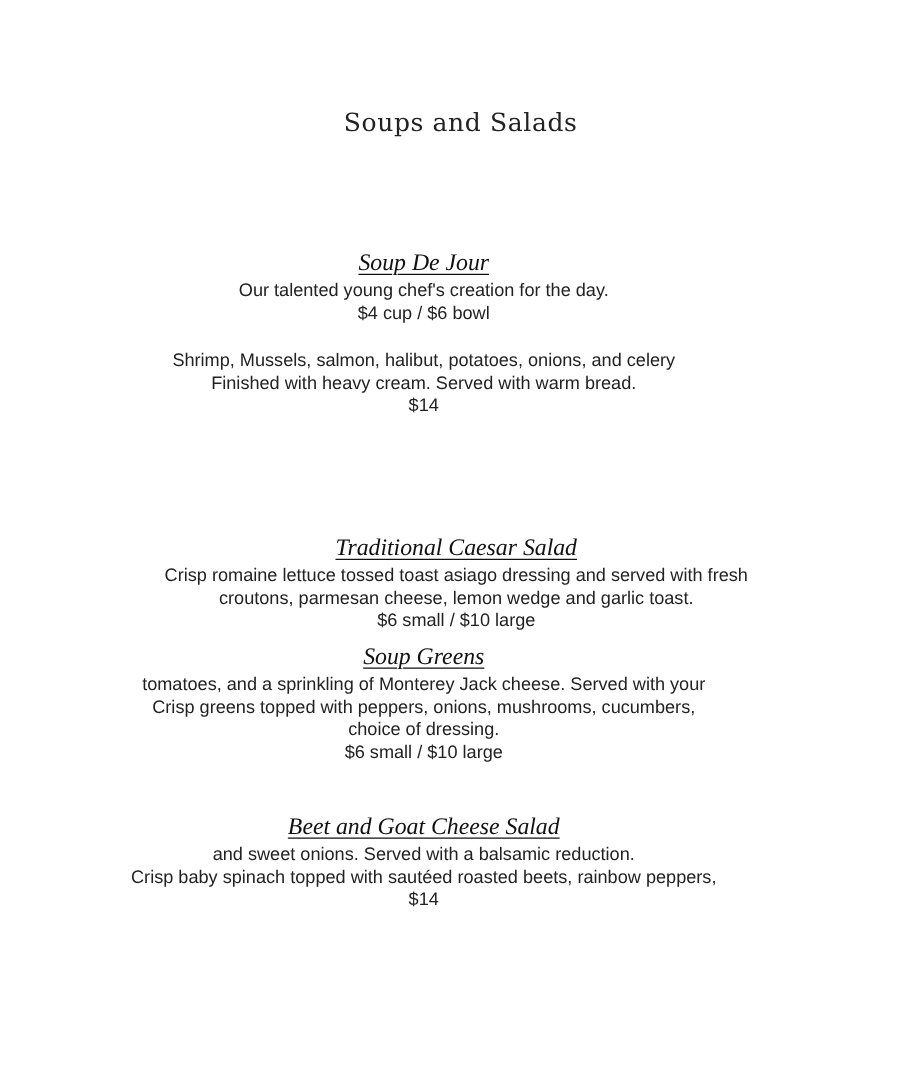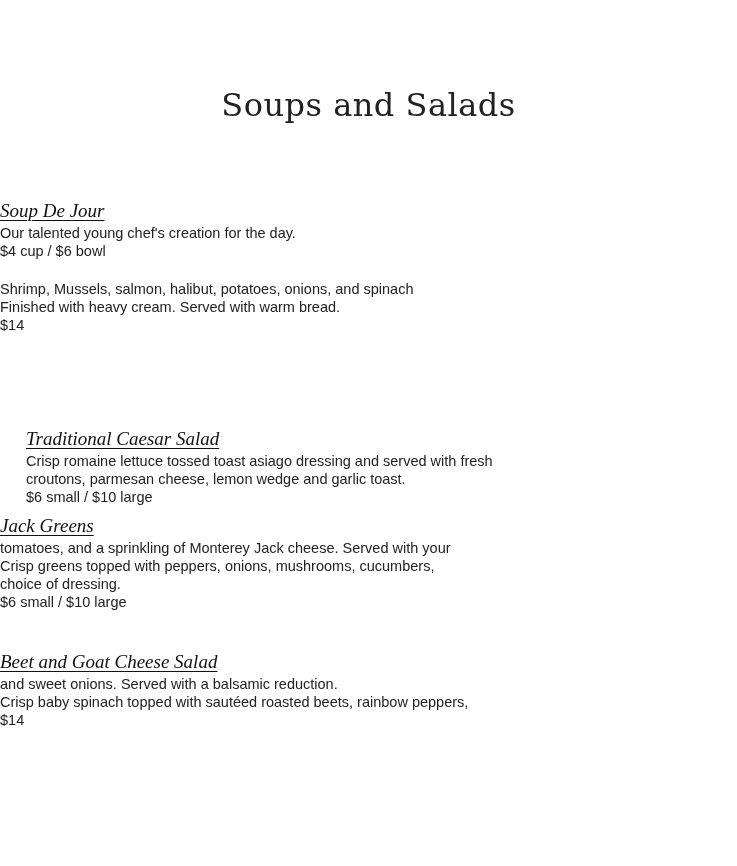--- a/index.html
+++ b/index.html
@@ -14,31 +14,31 @@
       overflow: hidden;
       color: #1a1a1a;
     }
     .page-title {
       position: absolute;
       top: 86px;
       left: 0;
       width: 737px;
       text-align: center;
       font-family: "DejaVu Serif", "Liberation Serif", serif;
-      font-size: 32px;
+      font-size: 20px;
       font-weight: normal;
       letter-spacing: 0.5px;
       color: #222;
       margin: 0;
     }
     .menu-item {
       position: absolute;
       left: 0;
       width: 678px;
-      text-align: left;
+      text-align: center;
     }
     .item-name {
       font-family: "Liberation Serif", serif;
       font-style: italic;
       font-size: 19px;
       text-decoration: underline;
       text-underline-offset: 3px;
       text-decoration-thickness: 1px;
       color: #111;
       line-height: 24px;
@@ -58,34 +58,34 @@
 
 <h1 class="page-title">Soups and Salads</h1>
 
 <div class="menu-item" style="top:199px;">
   <span class="item-name">Soup De Jour</span>
   <span class="desc-line">Our talented young chef's creation for the day.</span>
   <span class="price">$4 cup / $6 bowl</span>
 </div>
 
 <div class="menu-item" style="top:280px;">
-  <span class="desc-line">Shrimp, Mussels, salmon, halibut, potatoes, onions, and spinach</span>
+  <span class="desc-line">Shrimp, Mussels, salmon, halibut, potatoes, onions, and celery</span>
   <span class="desc-line">Finished with heavy cream. Served with warm bread.</span>
   <span class="price">$14</span>
 </div>
 
 <div class="menu-item" style="top:427px;margin-left:26px;">
   <span class="item-name">Traditional Caesar Salad</span>
   <span class="desc-line">Crisp romaine lettuce tossed toast asiago dressing and served with fresh</span>
   <span class="desc-line">croutons, parmesan cheese, lemon wedge and garlic toast.</span>
   <span class="price">$6 small / $10 large</span>
 </div>
 
 <div class="menu-item" style="top:514px;">
-  <span class="item-name">Jack Greens</span>
+  <span class="item-name">Soup Greens</span>
   <span class="desc-line">tomatoes, and a sprinkling of Monterey Jack cheese. Served with your</span>
   <span class="desc-line">Crisp greens topped with peppers, onions, mushrooms, cucumbers,</span>
   <span class="desc-line">choice of dressing.</span>
   <span class="price">$6 small / $10 large</span>
 </div>
 
 <div class="menu-item" style="top:650px;">
   <span class="item-name">Beet and Goat Cheese Salad</span>
   <span class="desc-line">and sweet onions. Served with a balsamic reduction.</span>
   <span class="desc-line">Crisp baby spinach topped with sautéed roasted beets, rainbow peppers,</span>

